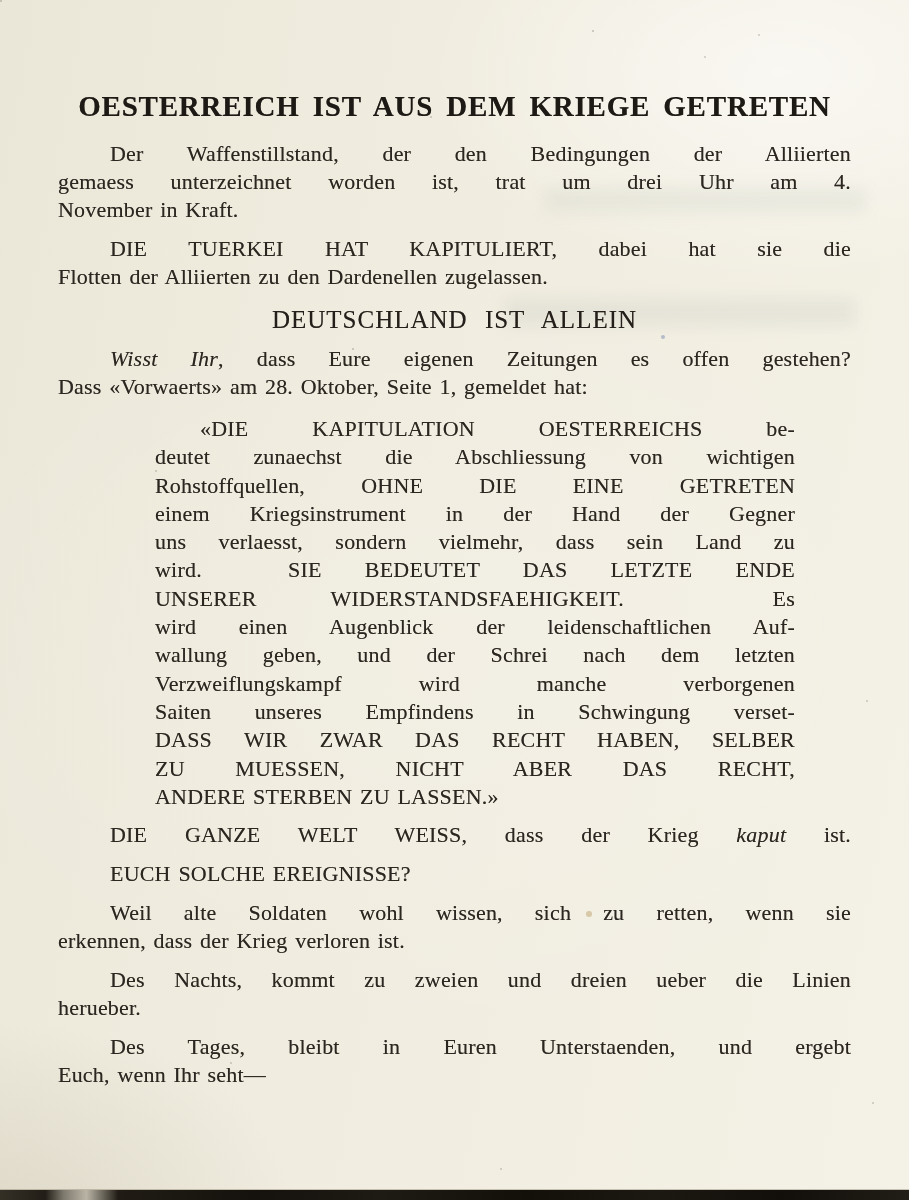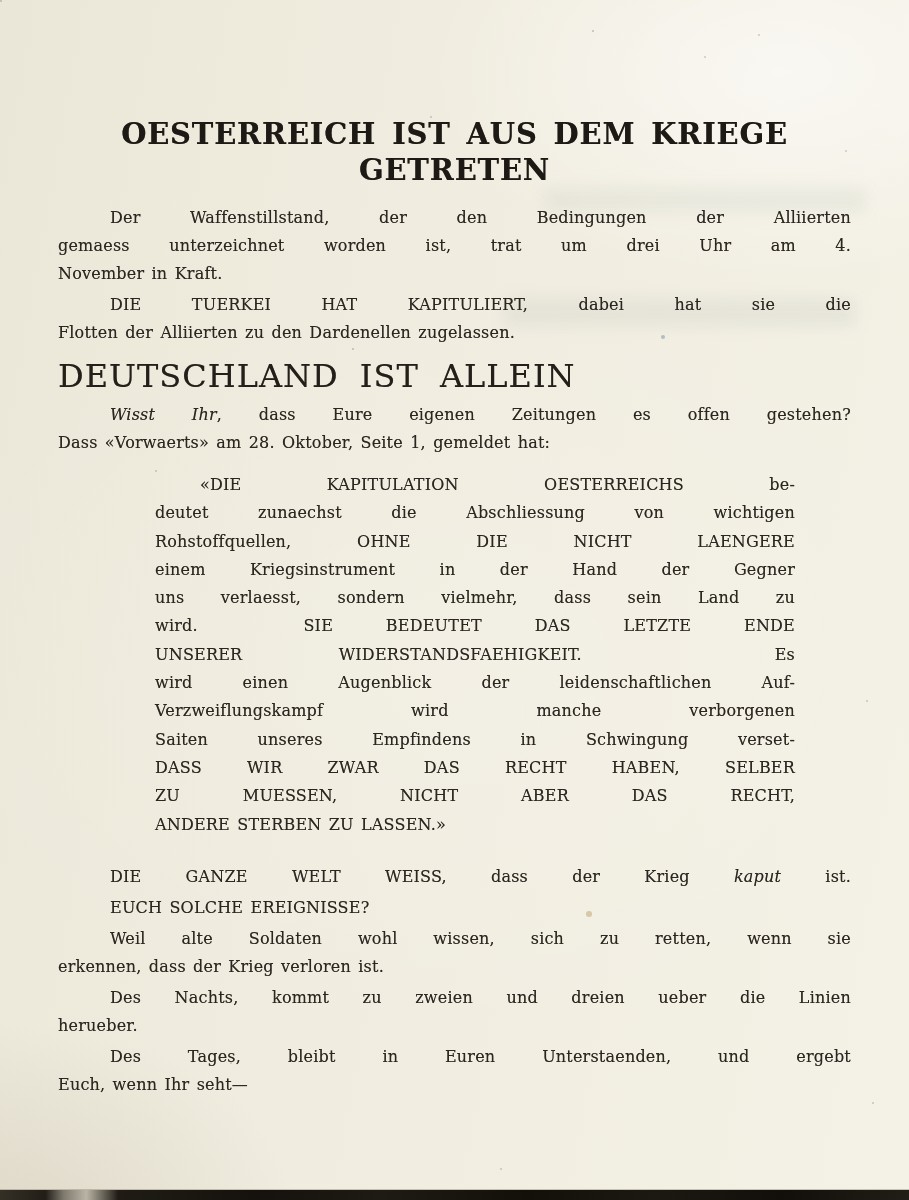--- a/index.html
+++ b/index.html
@@ -6,43 +6,43 @@
   .page{
     position:relative;width:909px;height:1200px;overflow:hidden;margin:0 auto;
     background:
       radial-gradient(ellipse 520px 300px at 86% 6%, rgba(255,255,255,0.55), rgba(255,255,255,0) 70%),
       radial-gradient(ellipse 420px 280px at 0% 102%, rgba(184,176,154,0.30), rgba(184,176,154,0) 72%),
       radial-gradient(ellipse 700px 500px at 50% 55%, rgba(255,255,255,0.12), rgba(255,255,255,0) 80%),
       linear-gradient(100deg,#ebe7d8 0%,#f0ecdf 40%,#f4f1e6 100%);
     font-family:"DejaVu Serif","Liberation Serif",serif;
     color:#2b2620;
   }
-  .content{position:relative;padding:116px 58px 0;z-index:2;}
+  .content{position:relative;padding:88px 58px 0;z-index:2;font-family:Liberation Serif, serif;}
   h1.title{
     margin:0 0 16px;text-align:center;
     font-size:29px;line-height:36px;font-weight:700;
     letter-spacing:0.8px;word-spacing:5px;color:#1d1915;
     text-shadow:0 0 0.5px rgba(25,20,15,0.55);
   }
   .block{margin:0;}
-  .paragraph + .paragraph{margin-top:3px;}
+  .paragraph + .paragraph{margin-top:11px;}
   .line{
-    font-size:16px;line-height:28px;letter-spacing:0.2px;word-spacing:2px;
+    font-size:22px;line-height:28px;letter-spacing:0.2px;word-spacing:2px;
     text-align:justify;text-align-last:justify;
     text-shadow:0 0 0.4px rgba(35,28,22,0.45);
   }
   .line:first-child{text-indent:52px;}
   .line:last-child{text-align-last:left;}
   .jall .line{text-align-last:justify !important;}
   .heading{
-    text-align:left;font-size:32px;line-height:30px;
+    text-align:center;font-size:25px;line-height:30px;
     margin:14px 0 10px;letter-spacing:1px;word-spacing:10px;color:#241f1a;
     text-shadow:0 0 0.4px rgba(35,28,22,0.5);
   }
-  .quote{margin:14px 56px 24px 97px;}
+  .quote{margin:14px 56px 10px 97px;}
   .quote .line{line-height:28.3px;}
   .quote .line:first-child{text-indent:45px;}
   .bottom-bar{
     position:absolute;left:0;right:0;bottom:0;height:10px;z-index:3;
     background:linear-gradient(90deg,
       #353026 0%, #221e17 5%, rgba(45,40,31,0.55) 7%, rgba(60,54,42,0.25) 9.5%,
       rgba(45,40,31,0.7) 11.5%, #201c15 13%, #15120d 28%, #1e1a14 42%,
       #131009 58%, #1c1812 72%, #120f0a 86%, #211d17 100%);
     box-shadow:0 -1px 0 rgba(120,110,90,0.35);
   }
@@ -89,26 +89,27 @@
           <div class="line"><span>Flotten der Alliierten zu den Dardenellen zugelassen.</span></div>
         </div>
         <div class="block heading">DEUTSCHLAND IST ALLEIN</div>
         <div class="block paragraph">
           <div class="line"><i>Wisst Ihr</i><span>, dass Eure eigenen Zeitungen es offen gestehen?</span></div>
           <div class="line"><span>Dass «Vorwaerts» am 28. Oktober, Seite 1, gemeldet hat:</span></div>
         </div>
         <div class="block quote">
           <div class="line"><span>«DIE KAPITULATION OESTERREICHS be-</span></div>
           <div class="line"><span>deutet zunaechst die Abschliessung von wichtigen</span></div>
-          <div class="line"><span>Rohstoffquellen, OHNE DIE NICHT LAENGERE</span></div>
+          <div class="line"><span>Rohstoffquellen, OHNE DIE EINE GETRETEN</span></div>
           <div class="line"><span>einem Kriegsinstrument in der Hand der Gegner</span></div>
           <div class="line"><span>uns verlaesst, sondern vielmehr, dass sein Land zu</span></div>
           <div class="line"><span>wird.&nbsp; SIE BEDEUTET DAS LETZTE ENDE</span></div>
           <div class="line"><span>UNSERER WIDERSTANDSFAEHIGKEIT.&nbsp; Es</span></div>
           <div class="line"><span>wird einen Augenblick der leidenschaftlichen Auf-</span></div>
+          <div class="line"><span>wallung geben, und der Schrei nach dem letzten</span></div>
           <div class="line"><span>Verzweiflungskampf wird manche verborgenen</span></div>
           <div class="line"><span>Saiten unseres Empfindens in Schwingung verset-</span></div>
           <div class="line"><span>DASS WIR ZWAR DAS RECHT HABEN, SELBER</span></div>
           <div class="line"><span>ZU MUESSEN, NICHT ABER DAS RECHT,</span></div>
           <div class="line"><span>ANDERE STERBEN ZU LASSEN.»</span></div>
         </div>
         <div class="block paragraph jall">
           <div class="line"><span>DIE GANZE WELT WEISS, dass der Krieg </span><i>kaput</i><span> ist.</span></div>
         </div>
         <div class="block paragraph">

